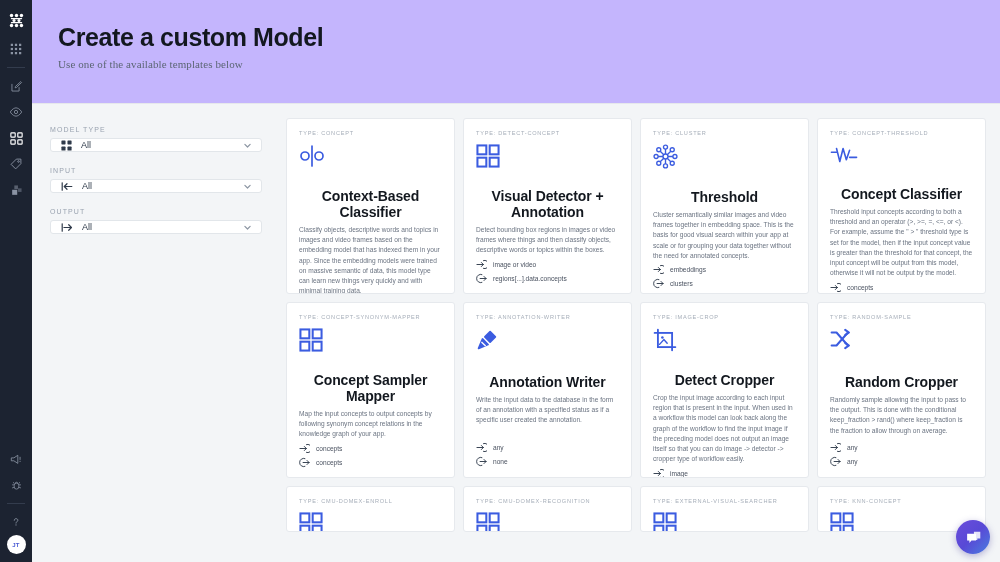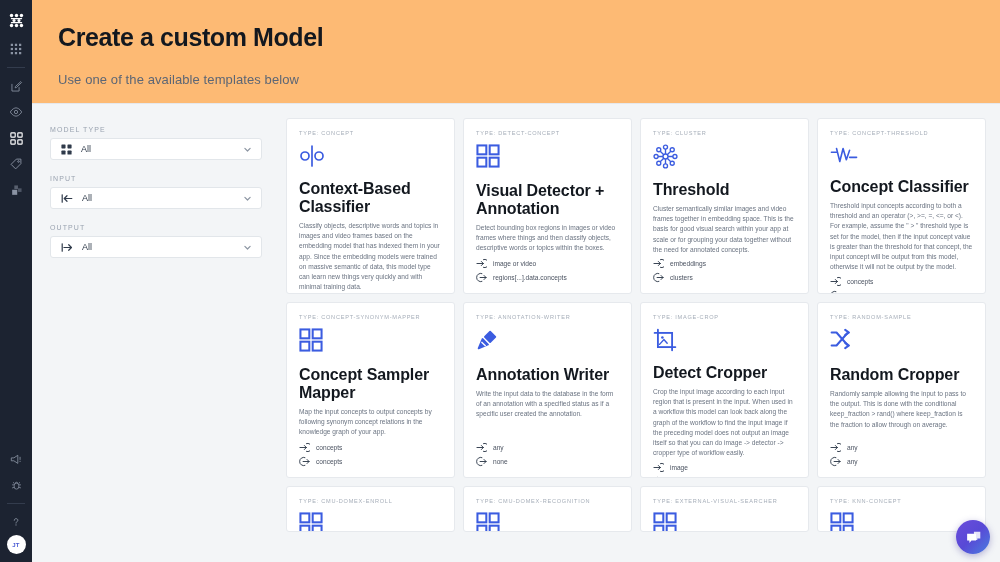--- a/index.html
+++ b/index.html
@@ -40,32 +40,32 @@
     font-size: 6px; font-weight: bold;
     display: flex; align-items: center; justify-content: center;
     margin-bottom: 8px; cursor: pointer;
     letter-spacing: .3px;
   }
 
   
   .main { flex: 1 1 auto; height: 562px; display: flex; flex-direction: column; }
 
   .page-header {
-    background: #fdba74;
+    background: #c4b5fd;
     padding: 24px 16px 16px 26px;
     border-bottom: 1px solid #e6e8ec;
     flex: 0 0 auto;
     height: 104px;
   }
   .page-title {
     font-size: 25px; font-weight: bold; color: #13181f;
     letter-spacing: -0.4px; line-height: 1.1;
   }
   .page-subtitle {
-    font-size: 13px; color: #5c6675; margin-top: 20px; letter-spacing: .1px;
+    font-size: 11px; color: #5c6675; margin-top: 6px; letter-spacing: .1px; font-family: Liberation Serif, serif;
   }
 
   .body-area {
     flex: 1 1 auto;
     background: #f3f5f7;
     display: flex;
     overflow: hidden;
   }
 
   
@@ -75,21 +75,21 @@
   }
   .filter-label {
     font-size: 7px; color: #9aa3b0; letter-spacing: 1.1px;
     text-transform: uppercase; margin-bottom: 5px;
   }
   .filter-group { margin-bottom: 15px; }
   .select-box {
     background: #ffffff;
     border: 1px solid #e2e6ea;
     border-radius: 3px;
-    height: 22px;
+    height: 14px;
     display: flex; align-items: center;
     padding: 0 9px 0 10px;
     cursor: pointer;
   }
   .select-icon { color: #2f3a4a; display: flex; align-items: center; margin-right: 9px; }
   .select-value { font-size: 9px; color: #2f3a4a; flex: 1 1 auto; }
   .chev { color: #8d96a3; display: flex; align-items: center; }
 
   
   .grid-wrap {
@@ -117,22 +117,22 @@
   }
   .card-type {
     font-size: 5.6px; color: #a6aeb9; letter-spacing: .75px;
     text-transform: uppercase; white-space: nowrap;
   }
   .card-icon {
     margin-top: 8px; height: 26px; color: #3b5ce0;
     display: flex; align-items: flex-start;
   }
   .card-title {
-    font-size: 16px; font-weight: bold; color: #13181f;
-    margin-top: 12px; letter-spacing: -.1px;
+    font-size: 14px; font-weight: bold; color: #13181f;
+    margin-top: 20px; letter-spacing: -.1px; text-align: center;
   }
   .card-desc {
     font-size: 6.6px; color: #6b7482; line-height: 1.55;
     margin-top: 5px; flex: 1 1 auto;
   }
   .card-io { margin-top: auto; }
   .io-row {
     display: flex; align-items: center;
     font-size: 6.6px; color: #4a5260;
     margin-top: 3px;

